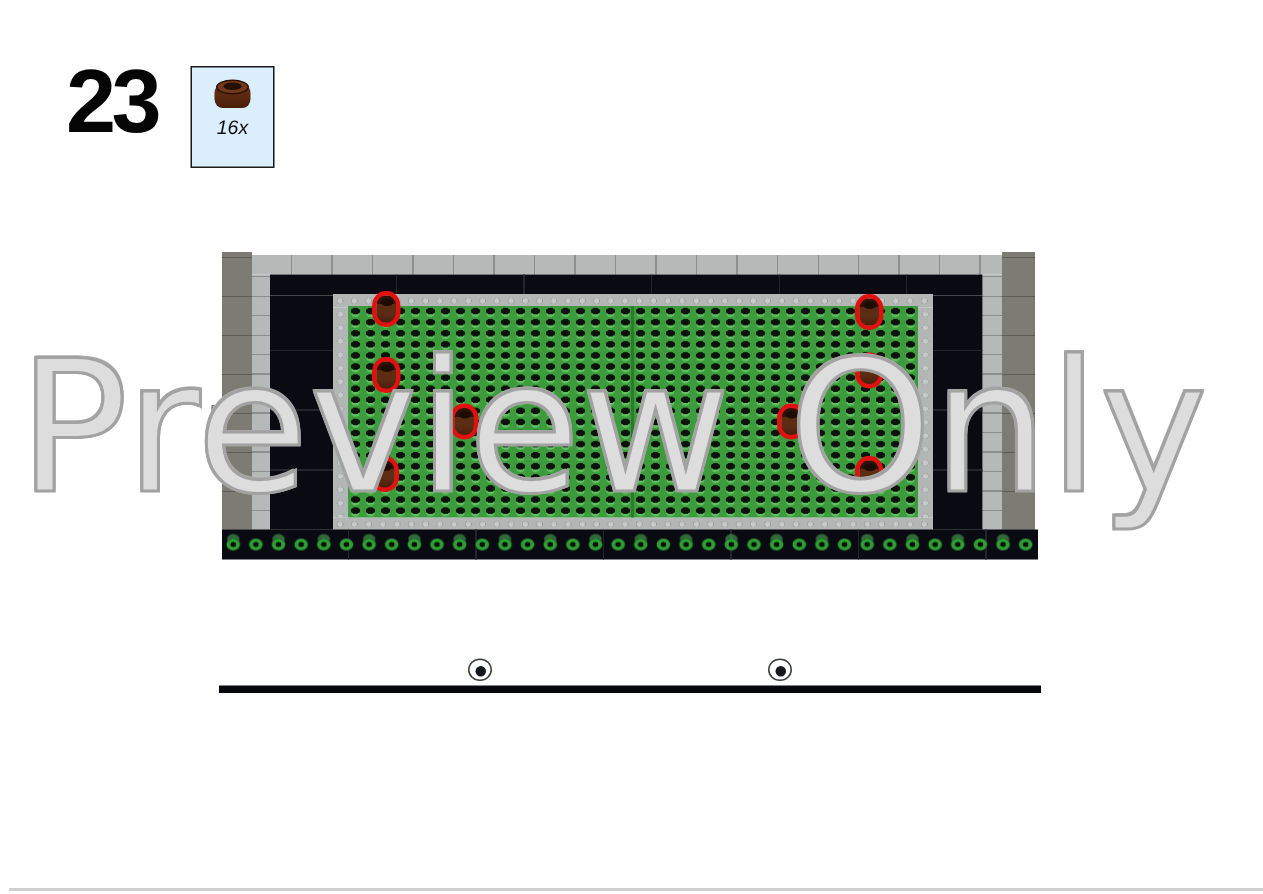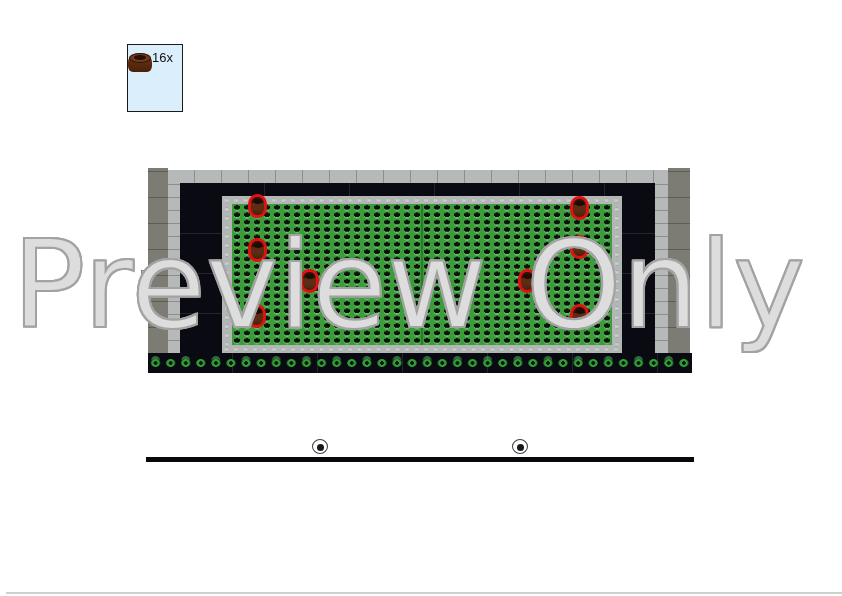--- a/index.html
+++ b/index.html
@@ -4,21 +4,21 @@
 <style>
   html,body{margin:0;padding:0;background:#ffffff;}
   #page{position:relative;width:842px;height:596px;background:#fff;overflow:hidden;
         font-family:"Liberation Sans",sans-serif;}
 
   
   .step-number{position:absolute;left:44px;top:38px;font-size:60px;font-weight:700;
                letter-spacing:-3px;color:#050505;line-height:1;}
   .parts-box{position:absolute;left:127px;top:44px;width:54px;height:66px;
              background:var(--box_fill,#daeefb);border:1.5px solid #1b1b1b;
-             display:flex;flex-direction:row;}
+             display:flex;flex-direction:column;align-items:center;font-style:italic;}
   .part-icon{position:relative;width:24px;height:16px;margin-top:11px;
              background:linear-gradient(#6b3317,#4a2009);border-radius:5px/6px;}
   .part-icon::before{content:"";position:absolute;left:1px;top:-3px;width:22px;height:10px;
              border-radius:50%;background:#73391a;border:1px solid #2a1206;box-sizing:border-box;}
   .part-icon::after{content:"";position:absolute;left:6px;top:-1px;width:12px;height:5px;
              border-radius:50%;background:#241004;}
   .part-count{font-size:13px;color:#111;margin-top:5px;}
 
   
   .build{position:absolute;left:148px;top:140px;width:544px;height:321px;}
@@ -114,20 +114,21 @@
     text-shadow:-1px -1px 0 #ababab,1px -1px 0 #ababab,-1px 1px 0 #ababab,1px 1px 0 #ababab;}
 
   .page-divider{position:absolute;left:6px;top:592px;width:836px;height:2px;
     background:var(--divider,#cfcfcf);}
 </style>
 </head>
 <body>
 
 <div id="page">
 
+  <div class="step-number">23</div>
 
   <div class="parts-box">
     <div class="part-icon"></div>
     <div class="part-count">16x</div>
   </div>
 
   <div class="build">
     <div class="wall-top-dark"></div>
     <div class="wall-left-dark"></div>
     <div class="wall-right-dark"></div>

